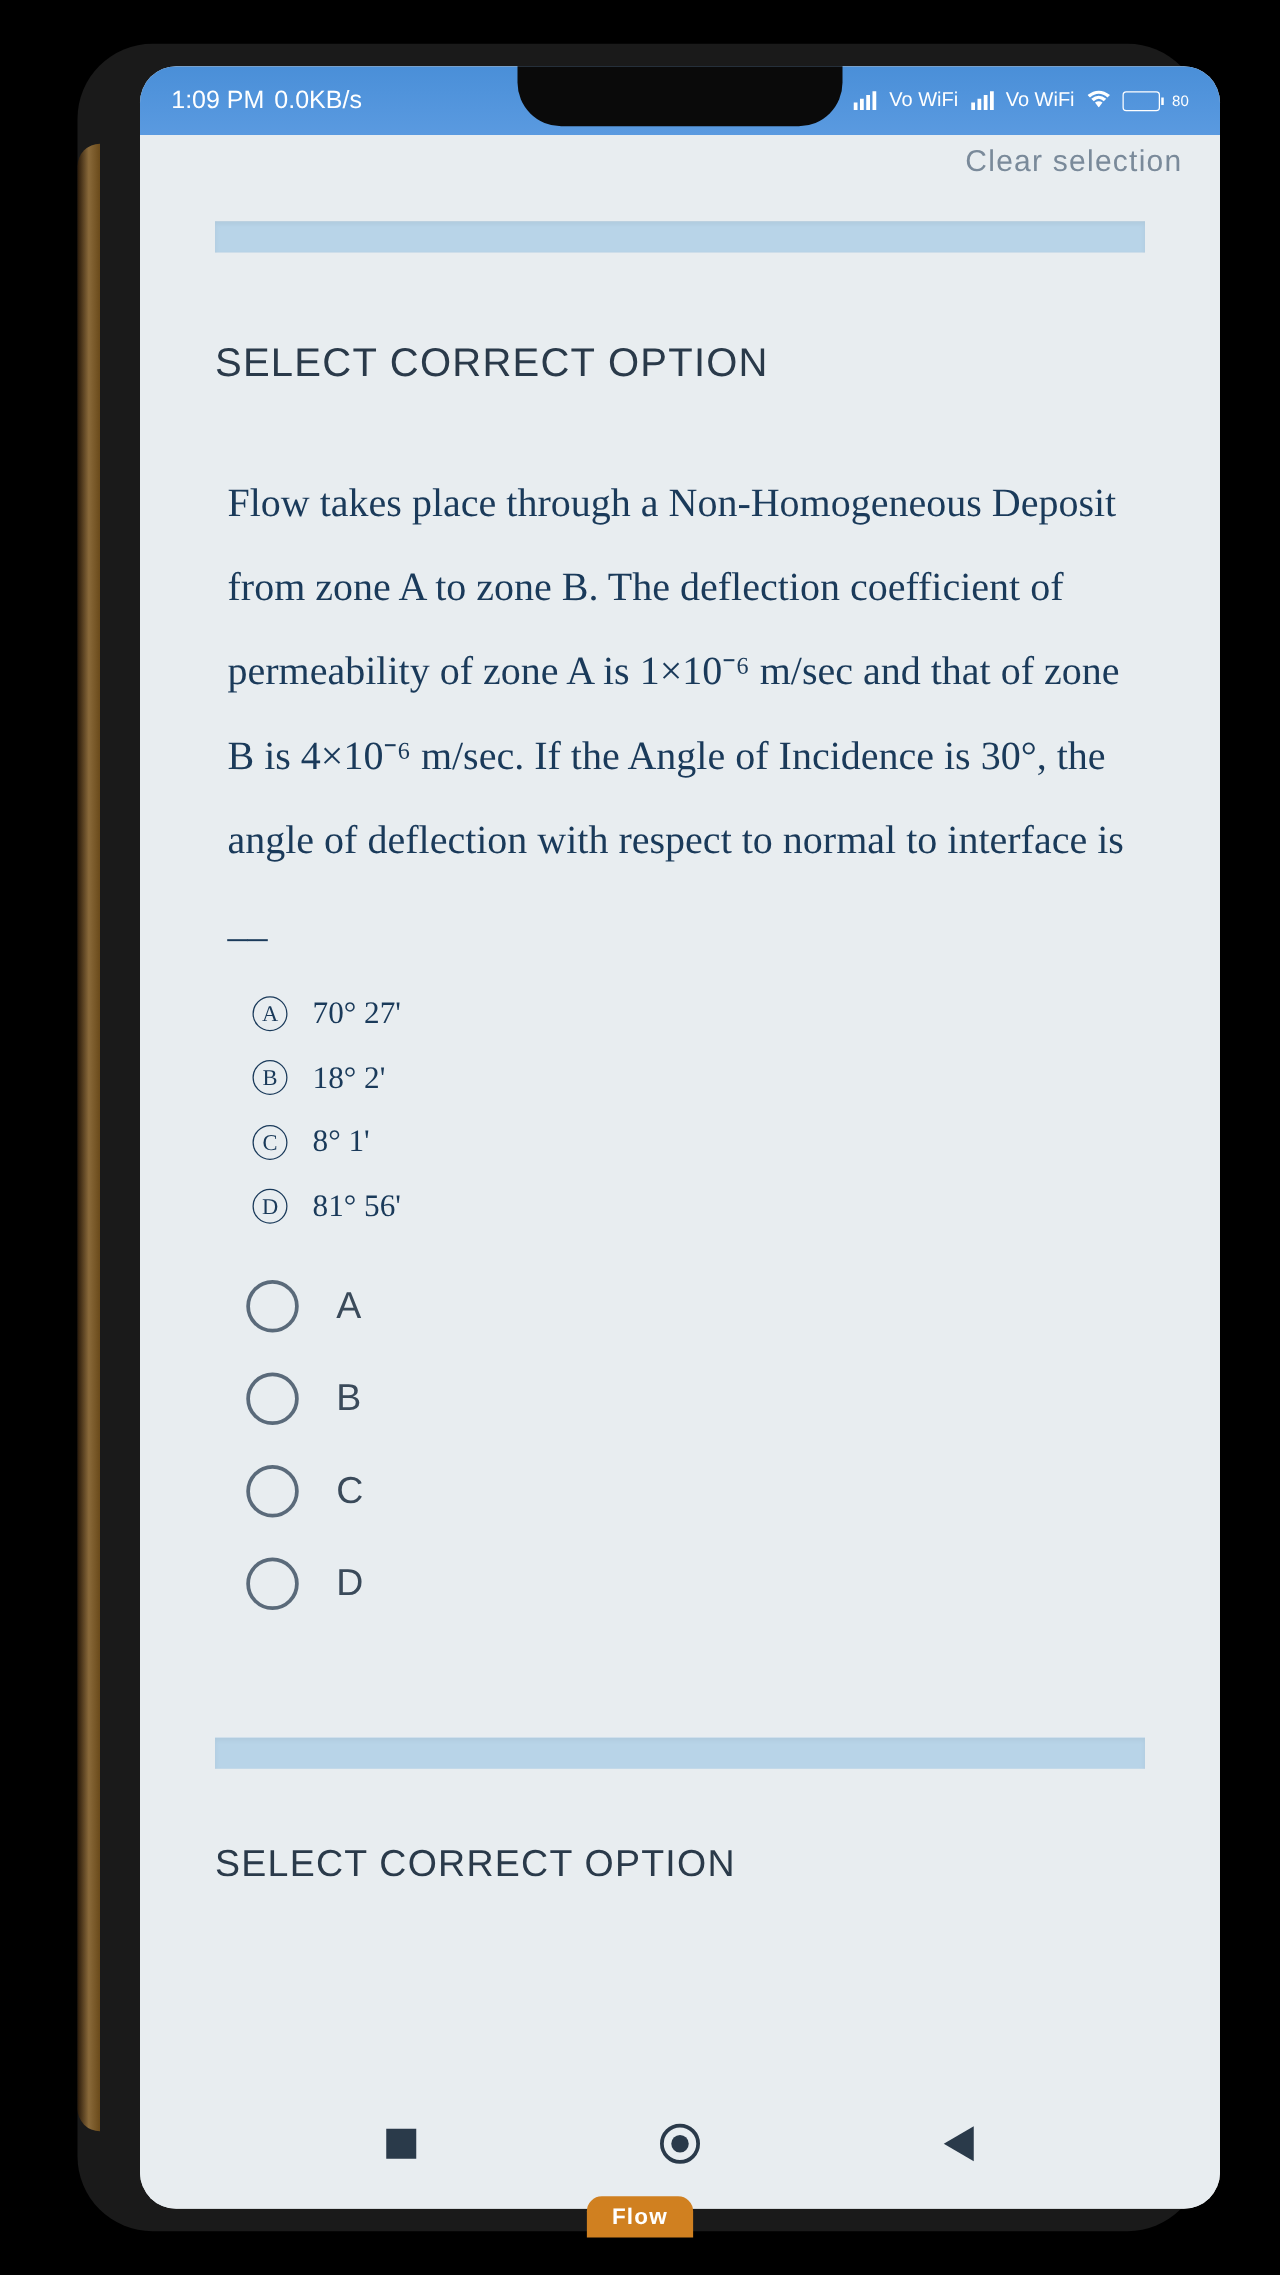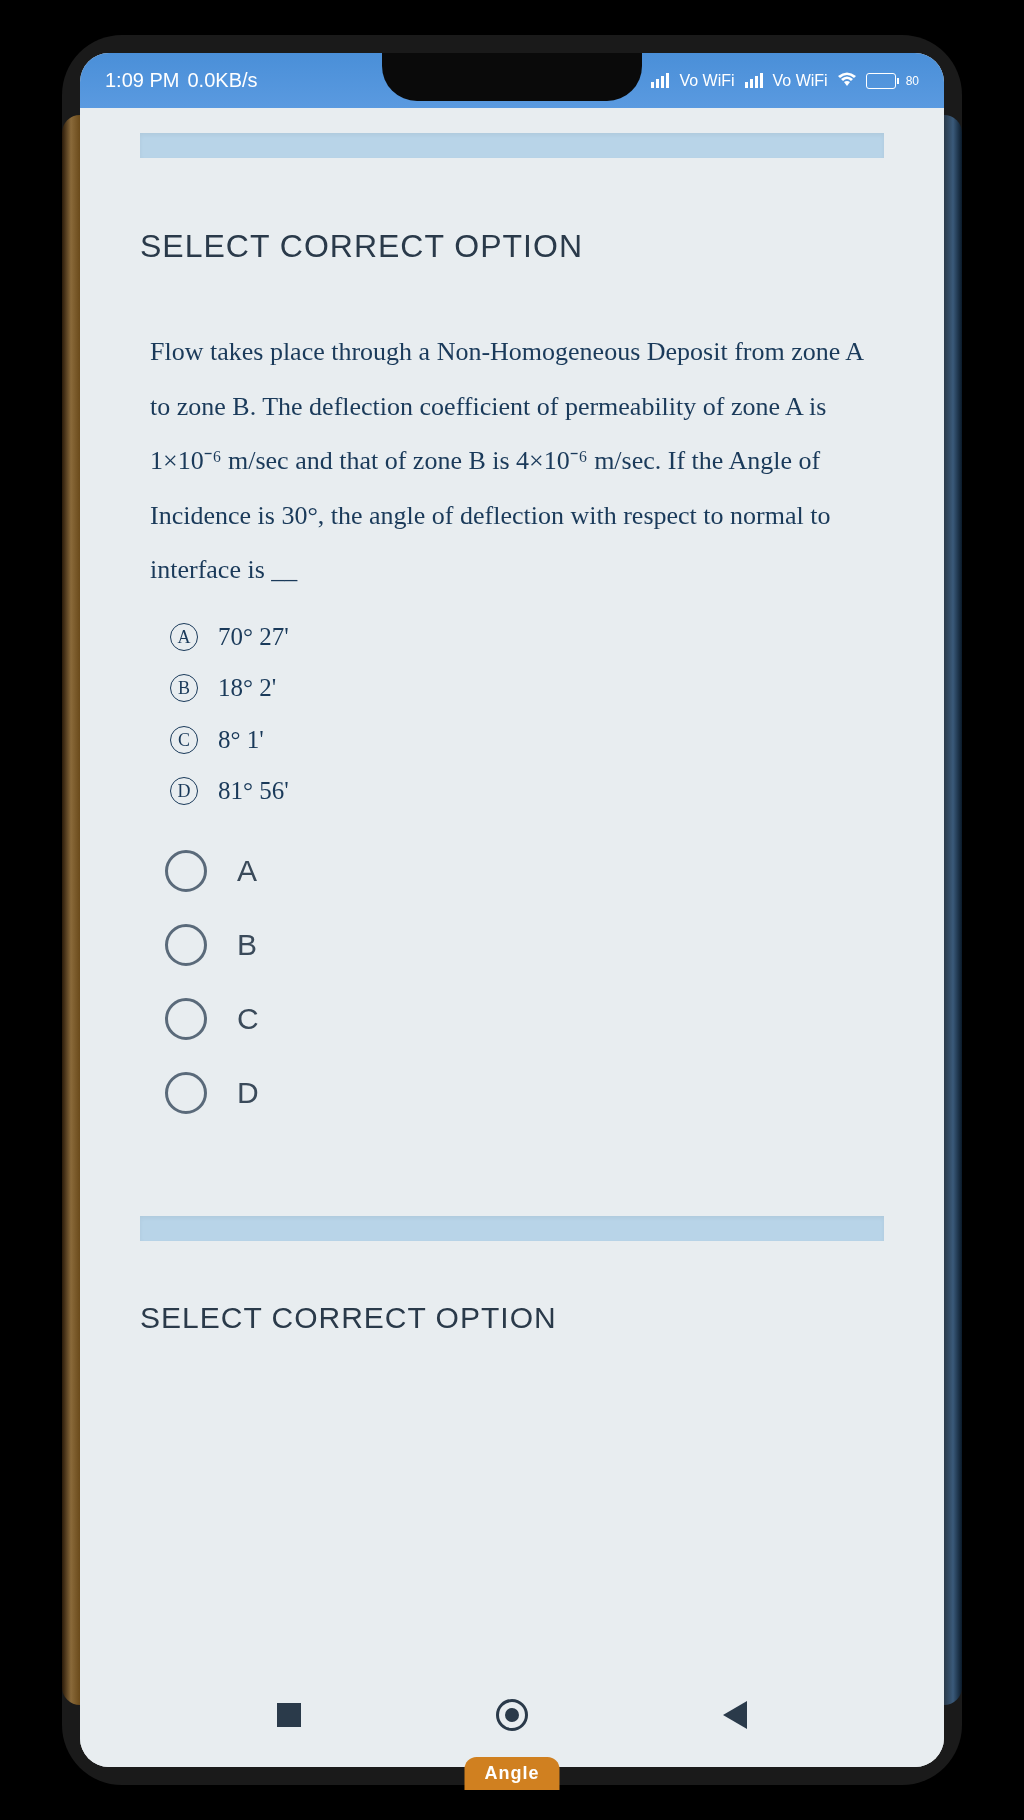--- a/index.html
+++ b/index.html
@@ -40,20 +40,21 @@
       background: linear-gradient(to left, #0a1a2a, #3a5a7a, #2a3a4a);
       border-radius: 0 20px 20px 0;
     }
     .screen {
       width: 100%;
       height: 100%;
       background: #e8edf0;
       border-radius: 29px;
       overflow: hidden;
       position: relative;
+      margin-left: 32px;
     }
     .notch {
       position: absolute;
       top: -2px;
       left: 50%;
       transform: translateX(-50%);
       width: 260px;
       height: 50px;
       background: #0a0a0a;
       border-radius: 0 0 35px 35px;
@@ -135,21 +136,21 @@
     }
     .question-title {
       font-size: 32px;
       color: #2a3a4a;
       font-weight: 400;
       letter-spacing: 1px;
       margin-bottom: 60px;
     }
     .handwritten-problem {
       font-family: 'Comic Sans MS', cursive;
-      font-size: 26px;
+      font-size: 32px;
       color: #1a3a5a;
       line-height: 2.1;
       margin-bottom: 15px;
       padding: 0 10px;
     }
     .handwritten-options {
       font-family: 'Comic Sans MS', cursive;
       font-size: 25px;
       color: #1a3a5a;
       line-height: 1.9;
@@ -288,20 +289,21 @@
         <span class="wifi-icon">
           <svg width="18" height="14" viewBox="0 0 18 14">
               <path d="M9 14 L6 10 Q9 8 12 10 Z M3 7 Q9 2 15 7 L13 9 Q9 5 5 9 Z M0 4 Q9 -3 18 4 L16 6 Q9 0 2 6 Z" fill="#fff"></path>
             </svg>
         </span>
         <span class="battery-icon"></span>
         <span style="font-size:12px;">80</span>
       </div>
     </div>
 
+    <div class="clear-selection-bar">Clear selection</div>
 
     <div class="content">
       <div class="separator"></div>
 
       <div class="question-card">
         <h2 class="question-title">SELECT CORRECT OPTION</h2>
 
         <div class="handwritten-problem">Flow takes place through a Non-Homogeneous Deposit from zone A to zone B. The deflection coefficient of permeability of zone A is 1×10⁻⁶ m/sec and that of zone B is 4×10⁻⁶ m/sec. If the Angle of Incidence is 30°, the angle of deflection with respect to normal to interface is __</div>
 
         <div class="handwritten-options">
@@ -347,14 +349,14 @@
 
       <div class="next-card-title">SELECT CORRECT OPTION</div>
     </div>
 
     <div class="nav-bar">
       <div class="nav-square"></div>
       <div class="nav-circle"></div>
       <div class="nav-triangle"></div>
     </div>
   </div>
-  <div class="brand-tag">Angle</div>
+  <div class="brand-tag">Flow</div>
 </div>
 
 </body></html>

